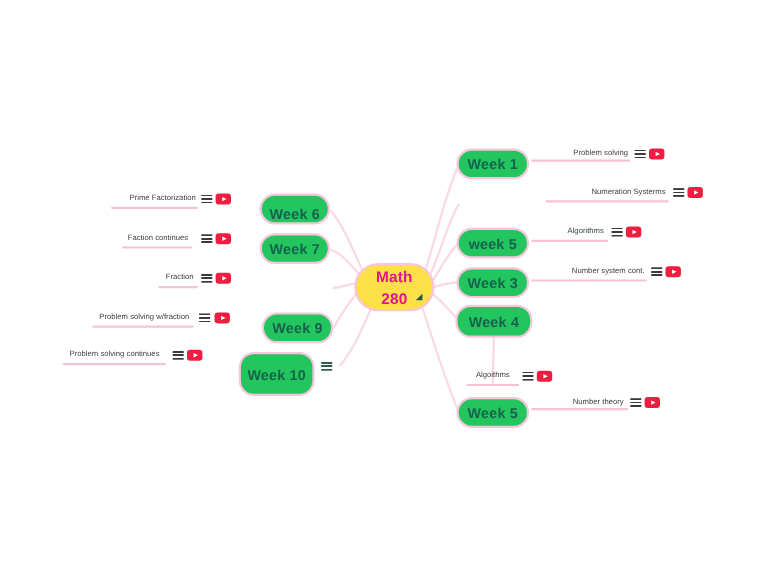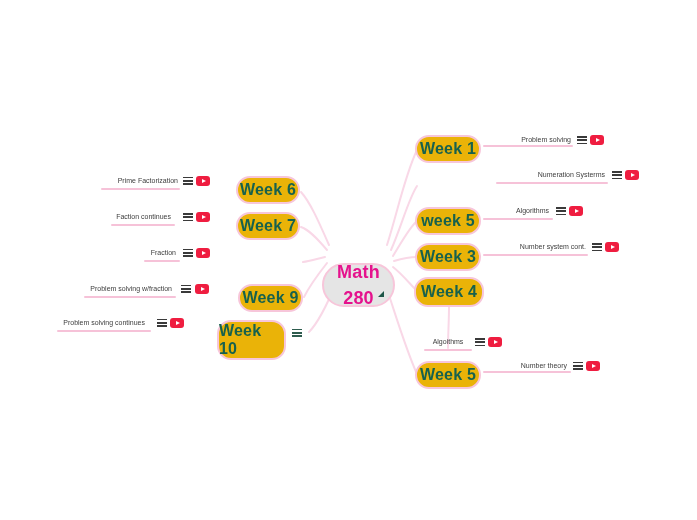--- a/index.html
+++ b/index.html
@@ -4,26 +4,26 @@
 <style>
   :root{
     --node-border:#f7c6da; --branch-line:#f9d8e7; --label-line:#f6c2d8;
     --week-text:#17614d; --center-text:#e5128d; --label-text:#3d3d3d;
     --menu-icon:#3a3a3a; --menu-icon-green:#2e5c4e; --youtube-red:#ef1d40;
   }
   html,body{margin:0;padding:0;background:#ffffff;}
   #canvas{position:relative;width:697px;height:520px;background:#ffffff;overflow:hidden;
           font-family:"Liberation Sans", sans-serif;}
   #wires{position:absolute;left:0;top:0;width:697px;height:520px;}
-  .node{position:absolute;background:#eab308;border:2px solid var(--node-border);
+  .node{position:absolute;background:#22c55e;border:2px solid var(--node-border);
         border-radius:14px;display:flex;align-items:center;justify-content:center;
-        font-weight:bold;color:var(--week-text);font-size:16px;box-sizing:border-box;
+        font-weight:bold;color:var(--week-text);font-size:13px;box-sizing:border-box;
         letter-spacing:.2px;}
   .center-node{border-radius:22px;flex-direction:column;color:var(--center-text);
-        font-size:18px;line-height:1.45;background:#e5e5e5;margin-top:24px;}
+        font-size:14px;line-height:1.45;background:#fde047;}
   .handle{position:absolute;right:9px;bottom:8px;width:0;height:0;
         border-left:6px solid transparent;border-bottom:6px solid #1d5547;}
   .clabel{position:absolute;font-size:7px;color:var(--label-text);white-space:nowrap;
         line-height:10px;height:10px;}
   .r{text-align:right;}
   .lline{position:absolute;height:2px;background:var(--label-line);border-radius:2px;}
   .ham{position:absolute;width:10px;height:8px;
        background:repeating-linear-gradient(to bottom, var(--menu-icon) 0 1.5px, transparent 1.5px 3.25px);}
   .ham.green{background:repeating-linear-gradient(to bottom, var(--menu-icon-green) 0 1.5px, transparent 1.5px 3.25px);}
   .yt{position:absolute;width:14px;height:10px;background:var(--youtube-red);
@@ -66,21 +66,21 @@
   <div class="node" style="left:415px;top:243px;width:66px;height:28px;">
       <span>Week 3</span>
     </div>
   <div class="node" style="left:414px;top:277px;width:70px;height:30px;">
       <span>Week 4</span>
     </div>
   <div class="node" style="left:415px;top:361px;width:66px;height:28px;">
       <span>Week 5</span>
     </div>
 
-  <div class="node" style="left:236px;top:176px;width:64px;height:28px;">
+  <div class="node" style="left:236px;top:176px;width:64px;height:28px;align-items:flex-end;">
       <span>Week 6</span>
     </div>
   <div class="node" style="left:236px;top:212px;width:64px;height:28px;">
       <span>Week 7</span>
     </div>
   <div class="node" style="left:238px;top:284px;width:65px;height:28px;">
       <span>Week 9</span>
     </div>
   <div class="node" style="left:217px;top:320px;width:69px;height:40px;">
       <span>Week 10</span>

